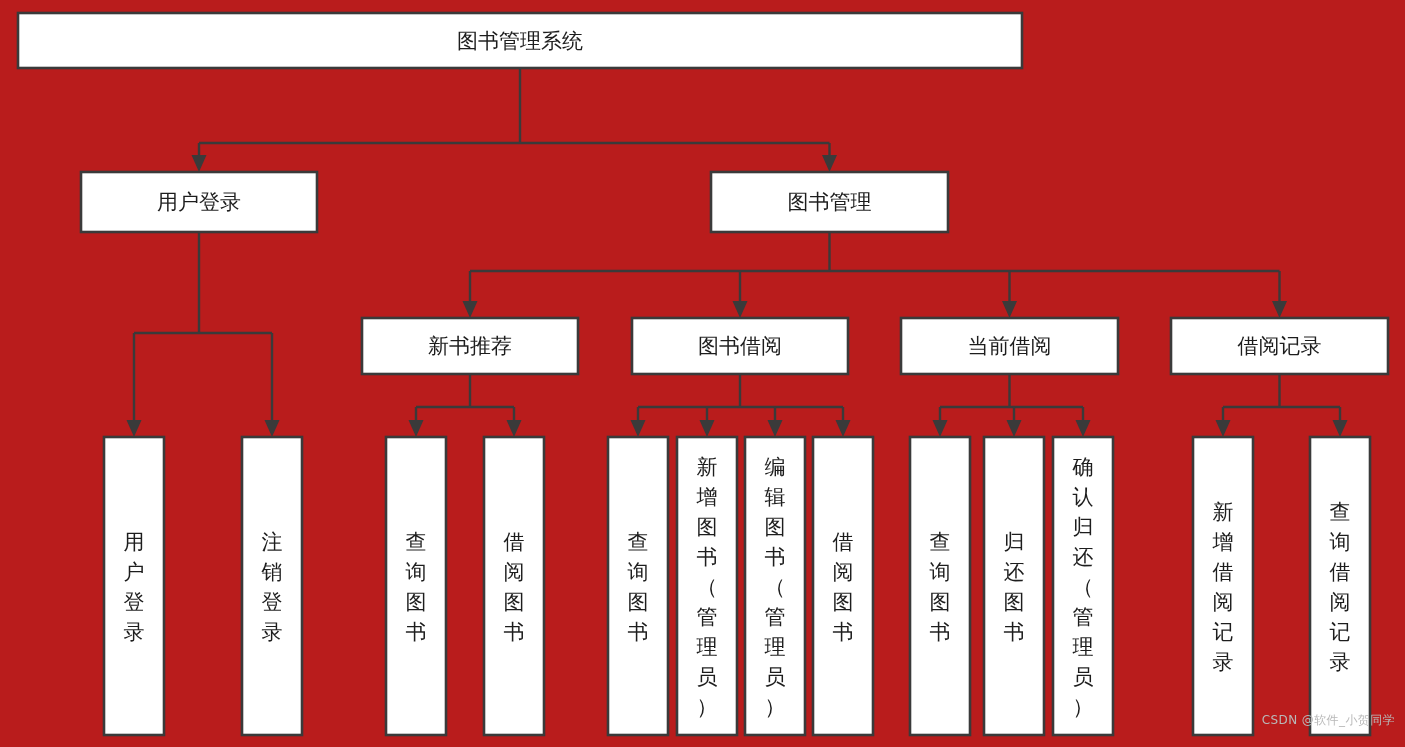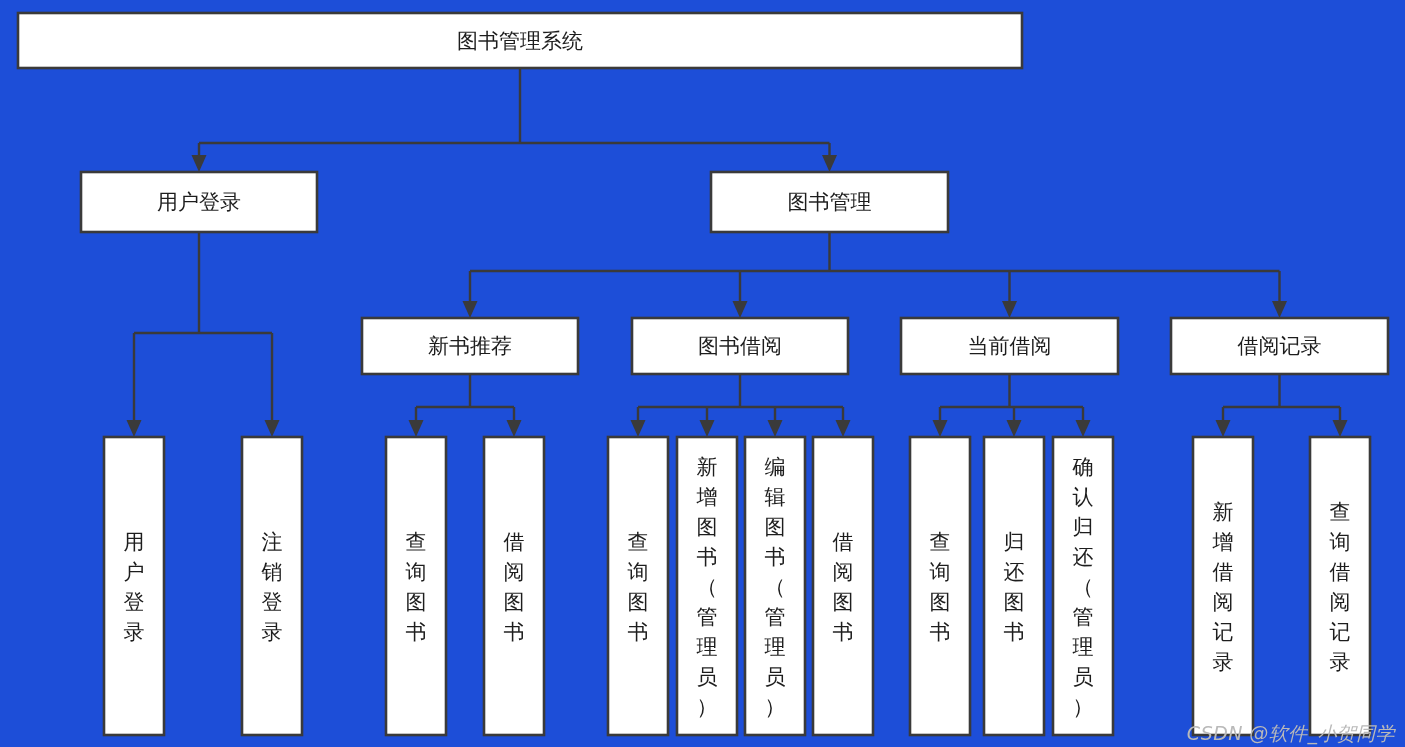--- a/index.html
+++ b/index.html
@@ -11,21 +11,21 @@
   body {
     width: 1405px;
     height: 747px;
     overflow: hidden;
     font-family: "DejaVu Sans", "Liberation Sans", sans-serif;
   }
   #diagram-root {
     position: relative;
     width: 1405px;
     height: 747px;
-    background: #1d4ed8;
+    background: #b91c1c;
   }
   svg#tree-svg {
     position: absolute;
     left: 0;
     top: 0;
     width: 1405px;
     height: 747px;
     display: block;
   }
   .node-rect {
@@ -52,28 +52,27 @@
   }
   .node-label-vertical {
     fill: #1d1d1d;
     font-family: "DejaVu Sans", "Liberation Sans", sans-serif;
     font-size: 21px;
     text-anchor: middle;
   }
   .watermark {
     position: absolute;
     right: 10px;
-    bottom: 0;
+    bottom: 18px;
     color: #b9b9b9;
-    font-size: 19px;
+    font-size: 12px;
     font-family: "DejaVu Sans", "Liberation Sans", sans-serif;
     letter-spacing: 0.4px;
     white-space: nowrap;
     user-select: none;
-    font-style: italic;
   }
 </style>
 </head>
 <body>
 
 <div id="diagram-root">
   <svg id="tree-svg" viewBox="0 0 1405 747" xmlns="http://www.w3.org/2000/svg">
     <g id="connector-layer">
         <g>
           <line x1="520" y1="68" x2="520" y2="143" class="conn"></line>

